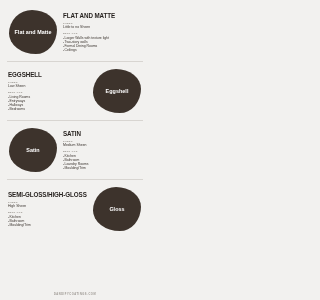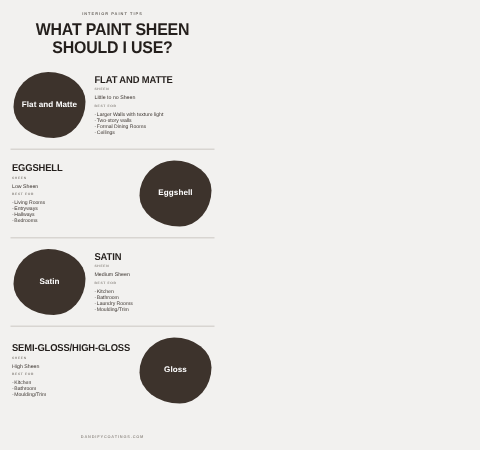--- a/index.html
+++ b/index.html
@@ -92,27 +92,20 @@
     text-align:center;
     font-size:2.6px; letter-spacing:.55px;
     color:#9a958f; font-weight:700; text-transform:uppercase;
   }
 </style>
 </head>
 <body>
 
 <div class="page">
 
-  <div class="header">
-    <div class="eyebrow">INTERIOR PAINT TIPS</div>
-    <div class="title">
-      <div>WHAT PAINT SHEEN</div>
-      <div>SHOULD I USE?</div>
-    </div>
-  </div>
 
   <div class="section" style="margin-top:3px;">
     <div class="row">
       <div class="blob-wrap">
         <div class="blob">
           <span class="blob-label">Flat and Matte</span>
         </div>
       </div>
       <div class="txt">
         <div class="sec-title">FLAT AND MATTE</div>

